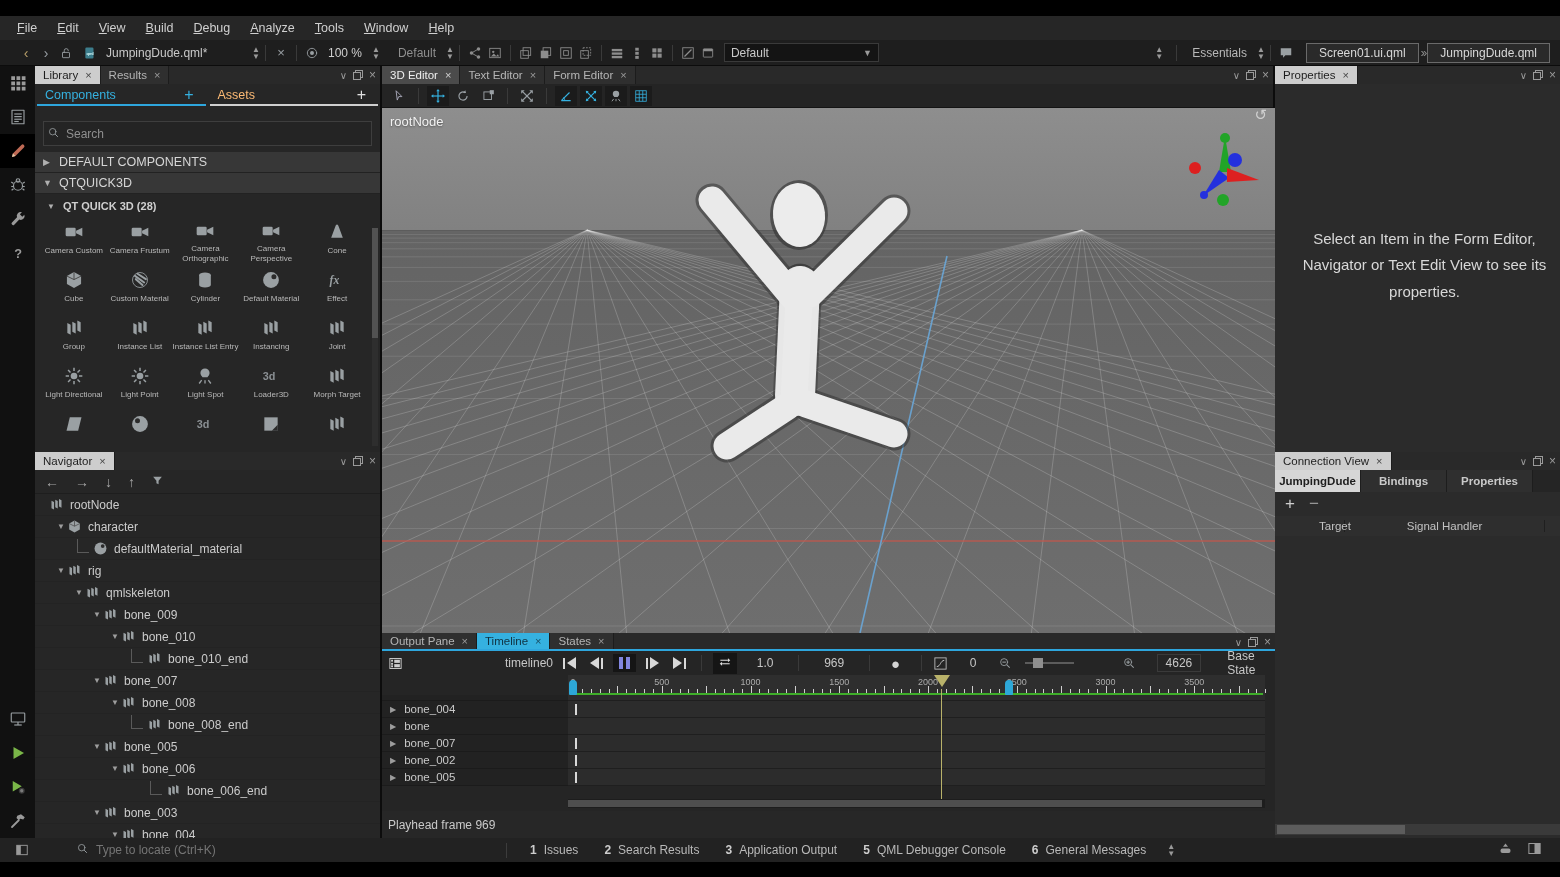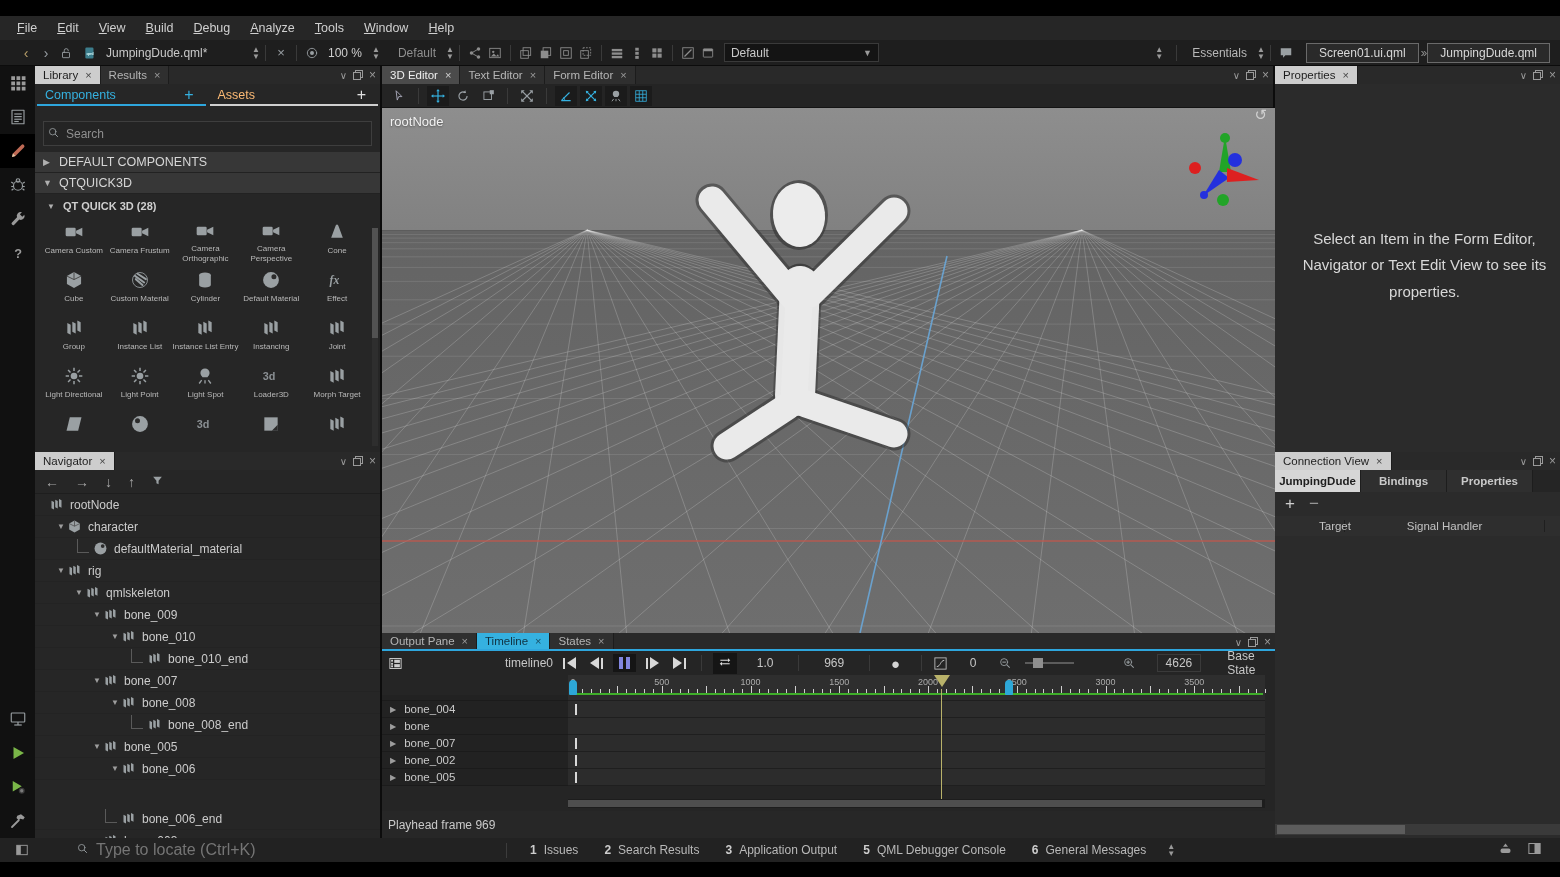--- a/index.html
+++ b/index.html
@@ -113,21 +113,21 @@
   .conn-tab.sel { background:#d6d6d6; color:#1d1d1d; }
   #conn-plus { height:24px; display:flex; align-items:center; gap:14px; padding-left:10px; color:#cfcfcf; font-size:17px; }
   #conn-cols { height:20px; display:flex; align-items:center; background:#2e2e2e; color:#c2c2c2; font-size:11.5px; overflow:hidden; white-space:nowrap; }
   .conn-col { border-right:1px solid #1f1f1f; text-align:center; flex:none; }
   #right-hscroll { position:absolute; top:372px; left:0; width:100%; height:11px; background:#3a3a3a; }
   #right-hscroll .thumb { position:absolute; left:2px; top:1px; height:9px; width:128px; background:#5c5c5c; }
 
   
   #statusbar { position:absolute; left:0; top:838px; width:1560px; height:24px; background:#222; display:flex; align-items:center; color:#b9b9b9; font-size:12px; }
   #locate { display:flex; align-items:center; gap:7px; margin-left:44px; width:420px; color:#8d8d8d; }
-  #locate input { background:transparent; border:none; outline:none; color:#e5e5e5; font-size:16px; width:360px; font-family:inherit; }
+  #locate input { background:transparent; border:none; outline:none; color:#e5e5e5; font-size:12px; width:360px; font-family:inherit; }
   .sb-div { width:1px; height:15px; background:#3c3c3c; margin:0 10px; }
   .out-btn { display:flex; gap:7px; padding:0 13px; align-items:center; }
   .out-btn b { font-weight:bold; color:#cdcdcd; }
   #sb-right { position:absolute; right:18px; display:flex; gap:14px; align-items:center; color:#9a9a9a; }
 </style>
 </head>
 <body>
 
 <div id="menubar">
     <div class="menu-item"><u>F</u>ile</div>
@@ -994,21 +994,21 @@
             <span style="display: inline-flex;">
               <svg width="15" height="15" viewBox="0 0 24 24">
                 <path d="M4 6 l4 2 v12 l-4-2 Z" fill="#9aa0a3"></path>
                 <path d="M10 4.5 l4 2 v12 l-4-2 Z" fill="#9aa0a3"></path>
                 <path d="M16 3 l4 2 v12 l-4-2 Z" fill="#9aa0a3"></path>
               </svg>
             </span>
           </span>
           <span>bone_006</span>
         </div>
-        <div class="tree-row" style="padding-left: 68px; margin-top: 28px;">
+        <div class="tree-row" style="padding-left: 113px;">
           <span class="lconn"></span>
           <span class="ticon">
             <span style="display: inline-flex;">
               <svg width="15" height="15" viewBox="0 0 24 24">
                 <path d="M4 6 l4 2 v12 l-4-2 Z" fill="#9aa0a3"></path>
                 <path d="M10 4.5 l4 2 v12 l-4-2 Z" fill="#9aa0a3"></path>
                 <path d="M16 3 l4 2 v12 l-4-2 Z" fill="#9aa0a3"></path>
               </svg>
             </span>
           </span>

